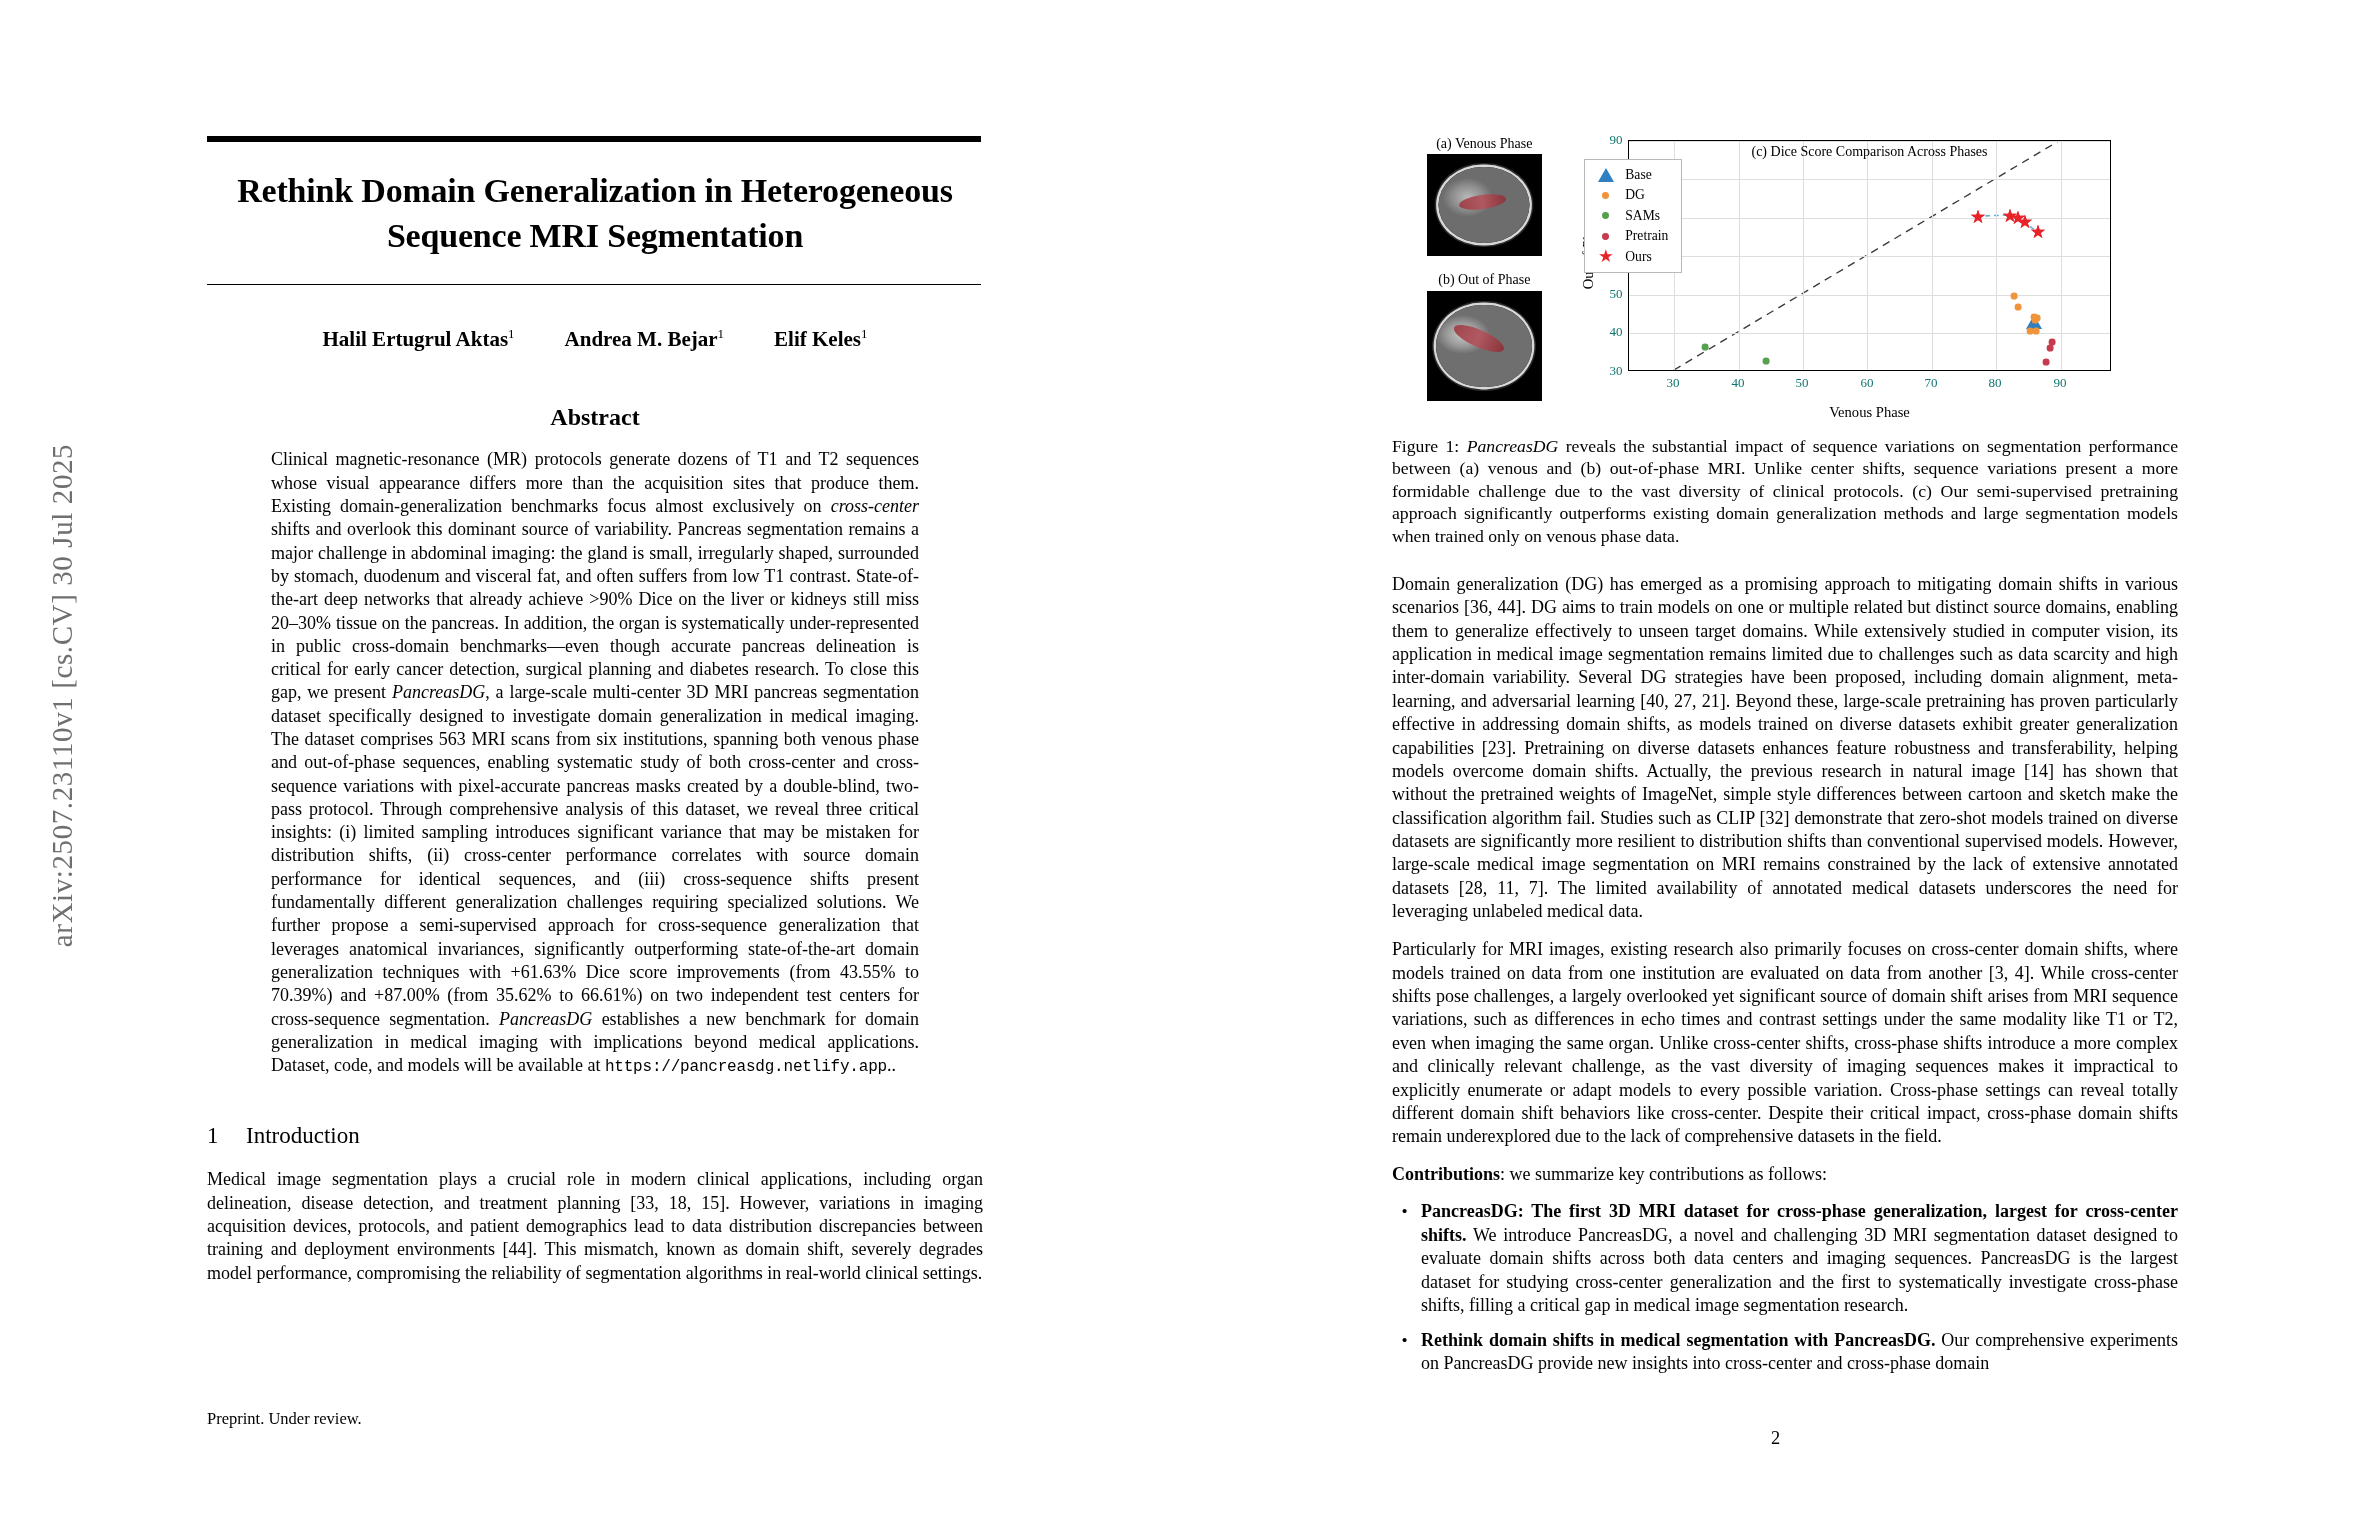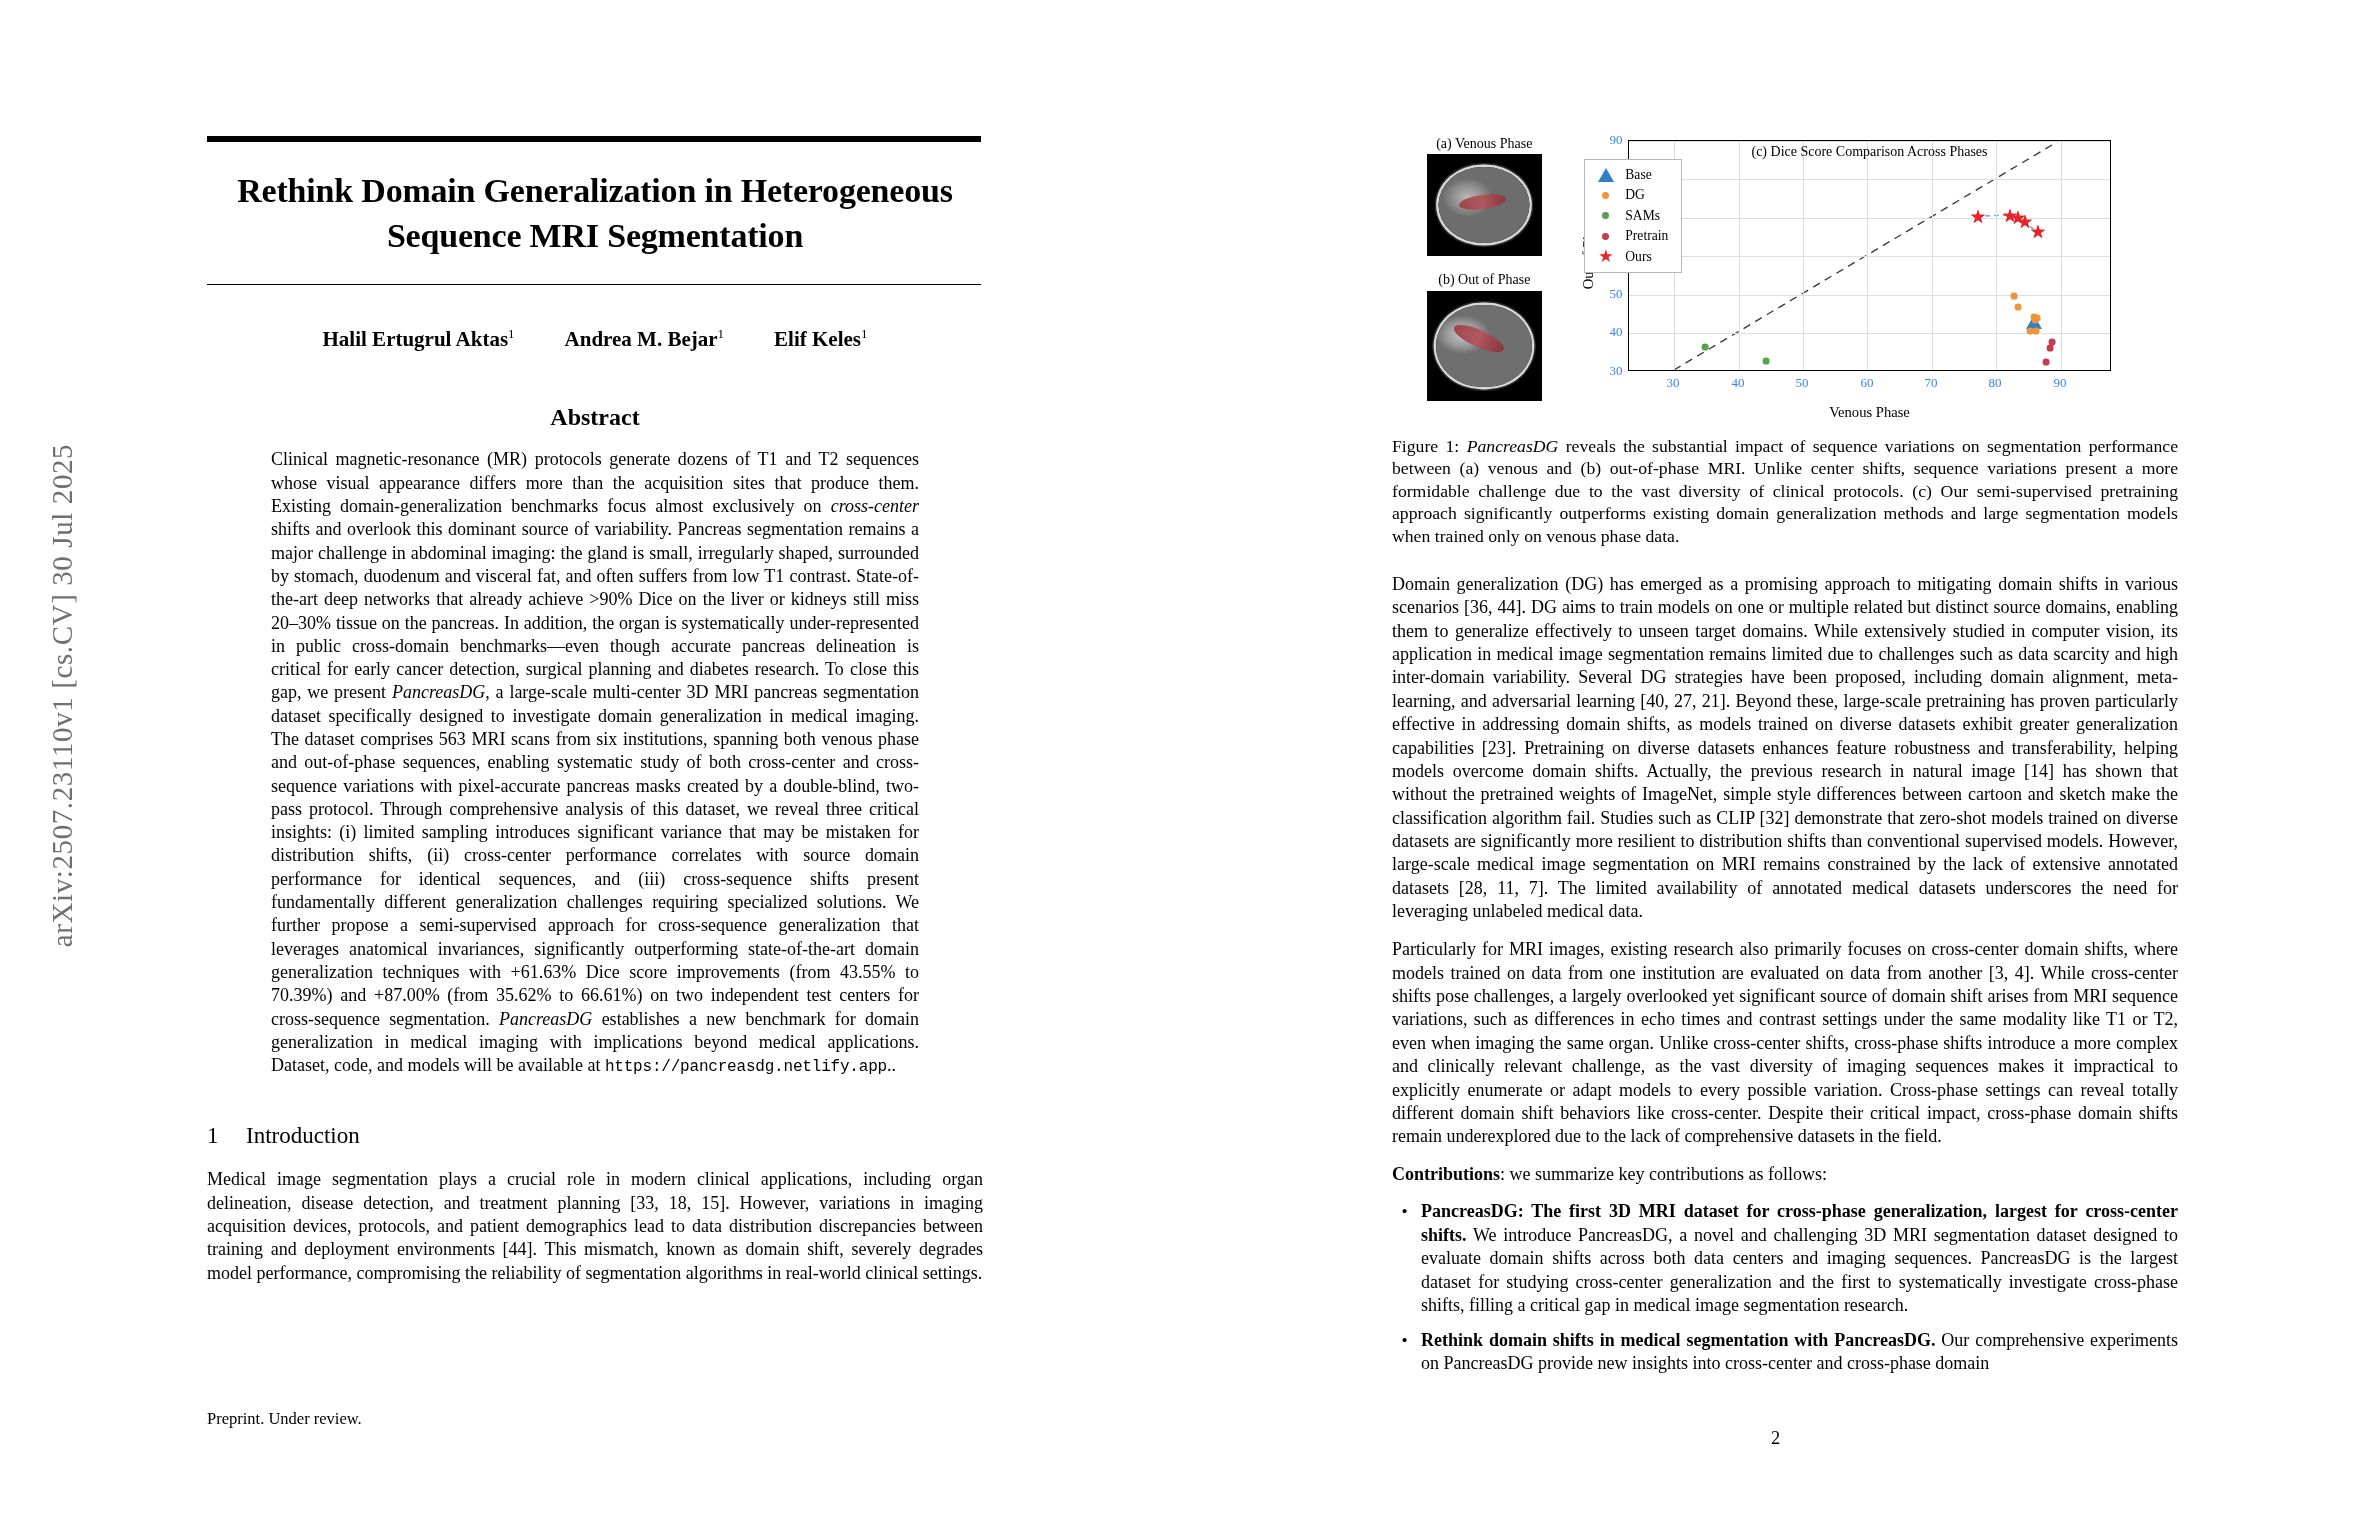--- a/index.html
+++ b/index.html
@@ -221,21 +221,21 @@
     border-bottom:14.6px solid #2f7fc1;
   }
   .pt.star {
     font-size:18.4px; line-height:1; color:#e8232a;
     text-shadow:0 0 0 #e8232a;
   }
 
   .tick-x, .tick-y {
     position:absolute;
     font-size:13px;
-    color:#3b82f6;
+    color:#0f766e;
   }
   .tick-x { transform:translateX(-50%); top:239px; }
   .tick-y { transform:translateY(-50%); text-align:right; width:39px; left:13.6px; }
 
   .axis-label-x {
     position:absolute; left:58px; top:256px; width:483px;
     text-align:center; font-size:14.6px;margin-top:12px;
   }
   .axis-label-y {
     position:absolute;

